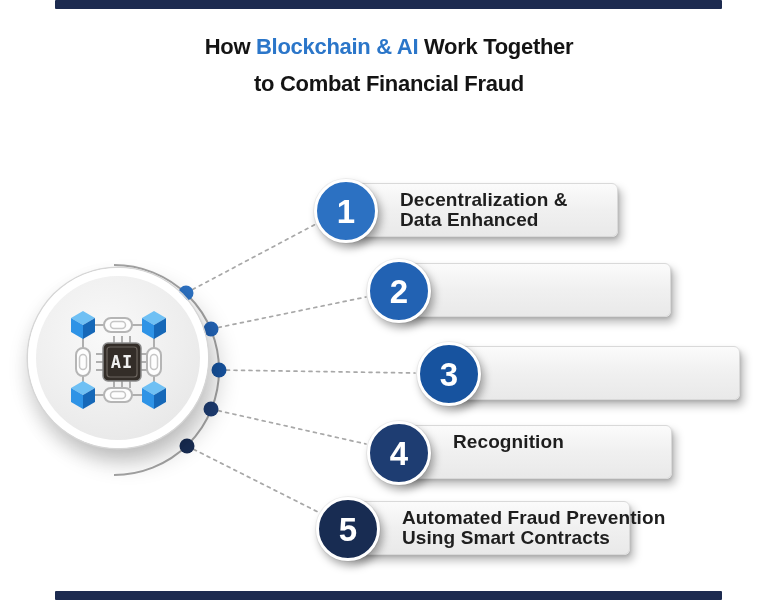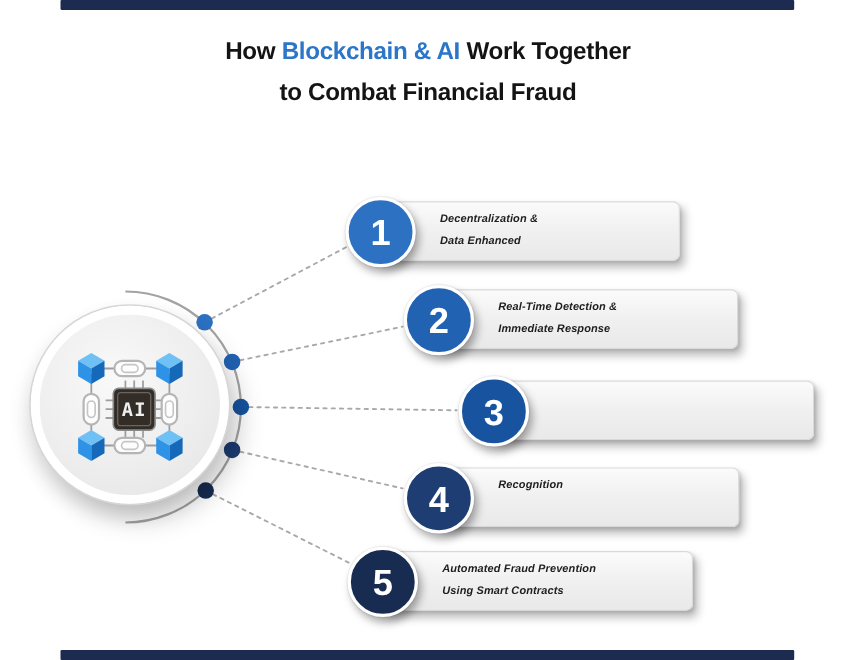--- a/index.html
+++ b/index.html
@@ -5,31 +5,31 @@
   html,body{margin:0;padding:0;background:#ffffff;}
   .canvas{position:relative;width:778px;height:600px;background:#ffffff;overflow:hidden;
           font-family:"Liberation Sans",sans-serif;}
   .accent-bar{position:absolute;left:55px;width:667px;height:9px;border-radius:1px;}
   .accent-bar.top{top:0;}
   .accent-bar.bottom{bottom:0;}
   .title{position:absolute;top:28px;left:0;width:778px;margin:0;text-align:center;
          font-size:22px;line-height:37px;font-weight:800;letter-spacing:-0.3px;color:#141414;}
   .title .hl{font-weight:800;}
   .connectors{position:absolute;left:0;top:0;}
-  .hero{position:absolute;left:28px;top:278px;width:164px;height:164px;border-radius:50%;
+  .hero{position:absolute;left:28px;top:268px;width:164px;height:164px;border-radius:50%;
         border:8px solid #ffffff;box-sizing:content-box;
         background:radial-gradient(circle at 42% 36%, #f9f9f9 0%, #eeeeee 55%, #e3e3e3 100%);
         box-shadow:0 0 0 1.5px #d6d6d6, 10px 14px 24px rgba(0,0,0,0.20), -4px 10px 18px rgba(0,0,0,0.10);}
   .hero svg{position:absolute;left:0;top:0;}
   .row{position:absolute;height:54px;border-radius:6px;
        background:linear-gradient(180deg,#fbfbfb 0%,#f0f0f0 50%,#e9e9e9 100%);
        border:1px solid #d9d9d9;box-sizing:border-box;
        box-shadow:4px 6px 8px rgba(0,0,0,0.25), 1px 2px 3px rgba(0,0,0,0.12);}
   .row .txt{padding:6px 10px 0 54px;}
-  .row .line{font-size:10px;line-height:20px;font-weight:600;color:#1e1e1e;letter-spacing:0.1px;white-space:nowrap;font-style:italic;}
+  .row .line{font-size:19px;line-height:20px;font-weight:600;color:#1e1e1e;letter-spacing:0.1px;white-space:nowrap;}
   .num{position:absolute;left:-32px;top:-5px;width:58px;height:58px;border-radius:50%;
        border:3px solid #ffffff;display:flex;align-items:center;justify-content:center;
        box-shadow:0 0 0 1px rgba(0,0,0,0.05), 3px 5px 8px rgba(0,0,0,0.35);}
   .num span{color:#ffffff;font-size:33px;font-weight:800;line-height:1;
             font-family:"Liberation Sans",sans-serif;}
 </style>
 </head>
 <body>
 
 <div class="canvas">
@@ -122,24 +122,20 @@
     <div class="txt">
       <div class="line">Decentralization &amp;</div>
       <div class="line">Data Enhanced</div>
     </div>
   </div>
 
   <div class="row" style="left:398px;top:263px;width:273px;">
     <div class="num" style="background: rgb(34, 98, 179);">
         <span>2</span>
       </div>
-    <div class="txt">
-      <div class="line">Real-Time Detection &amp;</div>
-      <div class="line">Immediate Response</div>
-    </div>
   </div>
 
   <div class="row" style="left:448px;top:346px;width:292px;">
     <div class="num" style="background: rgb(23, 83, 159);">
         <span>3</span>
       </div>
     <div class="txt">
     </div>
   </div>
 

